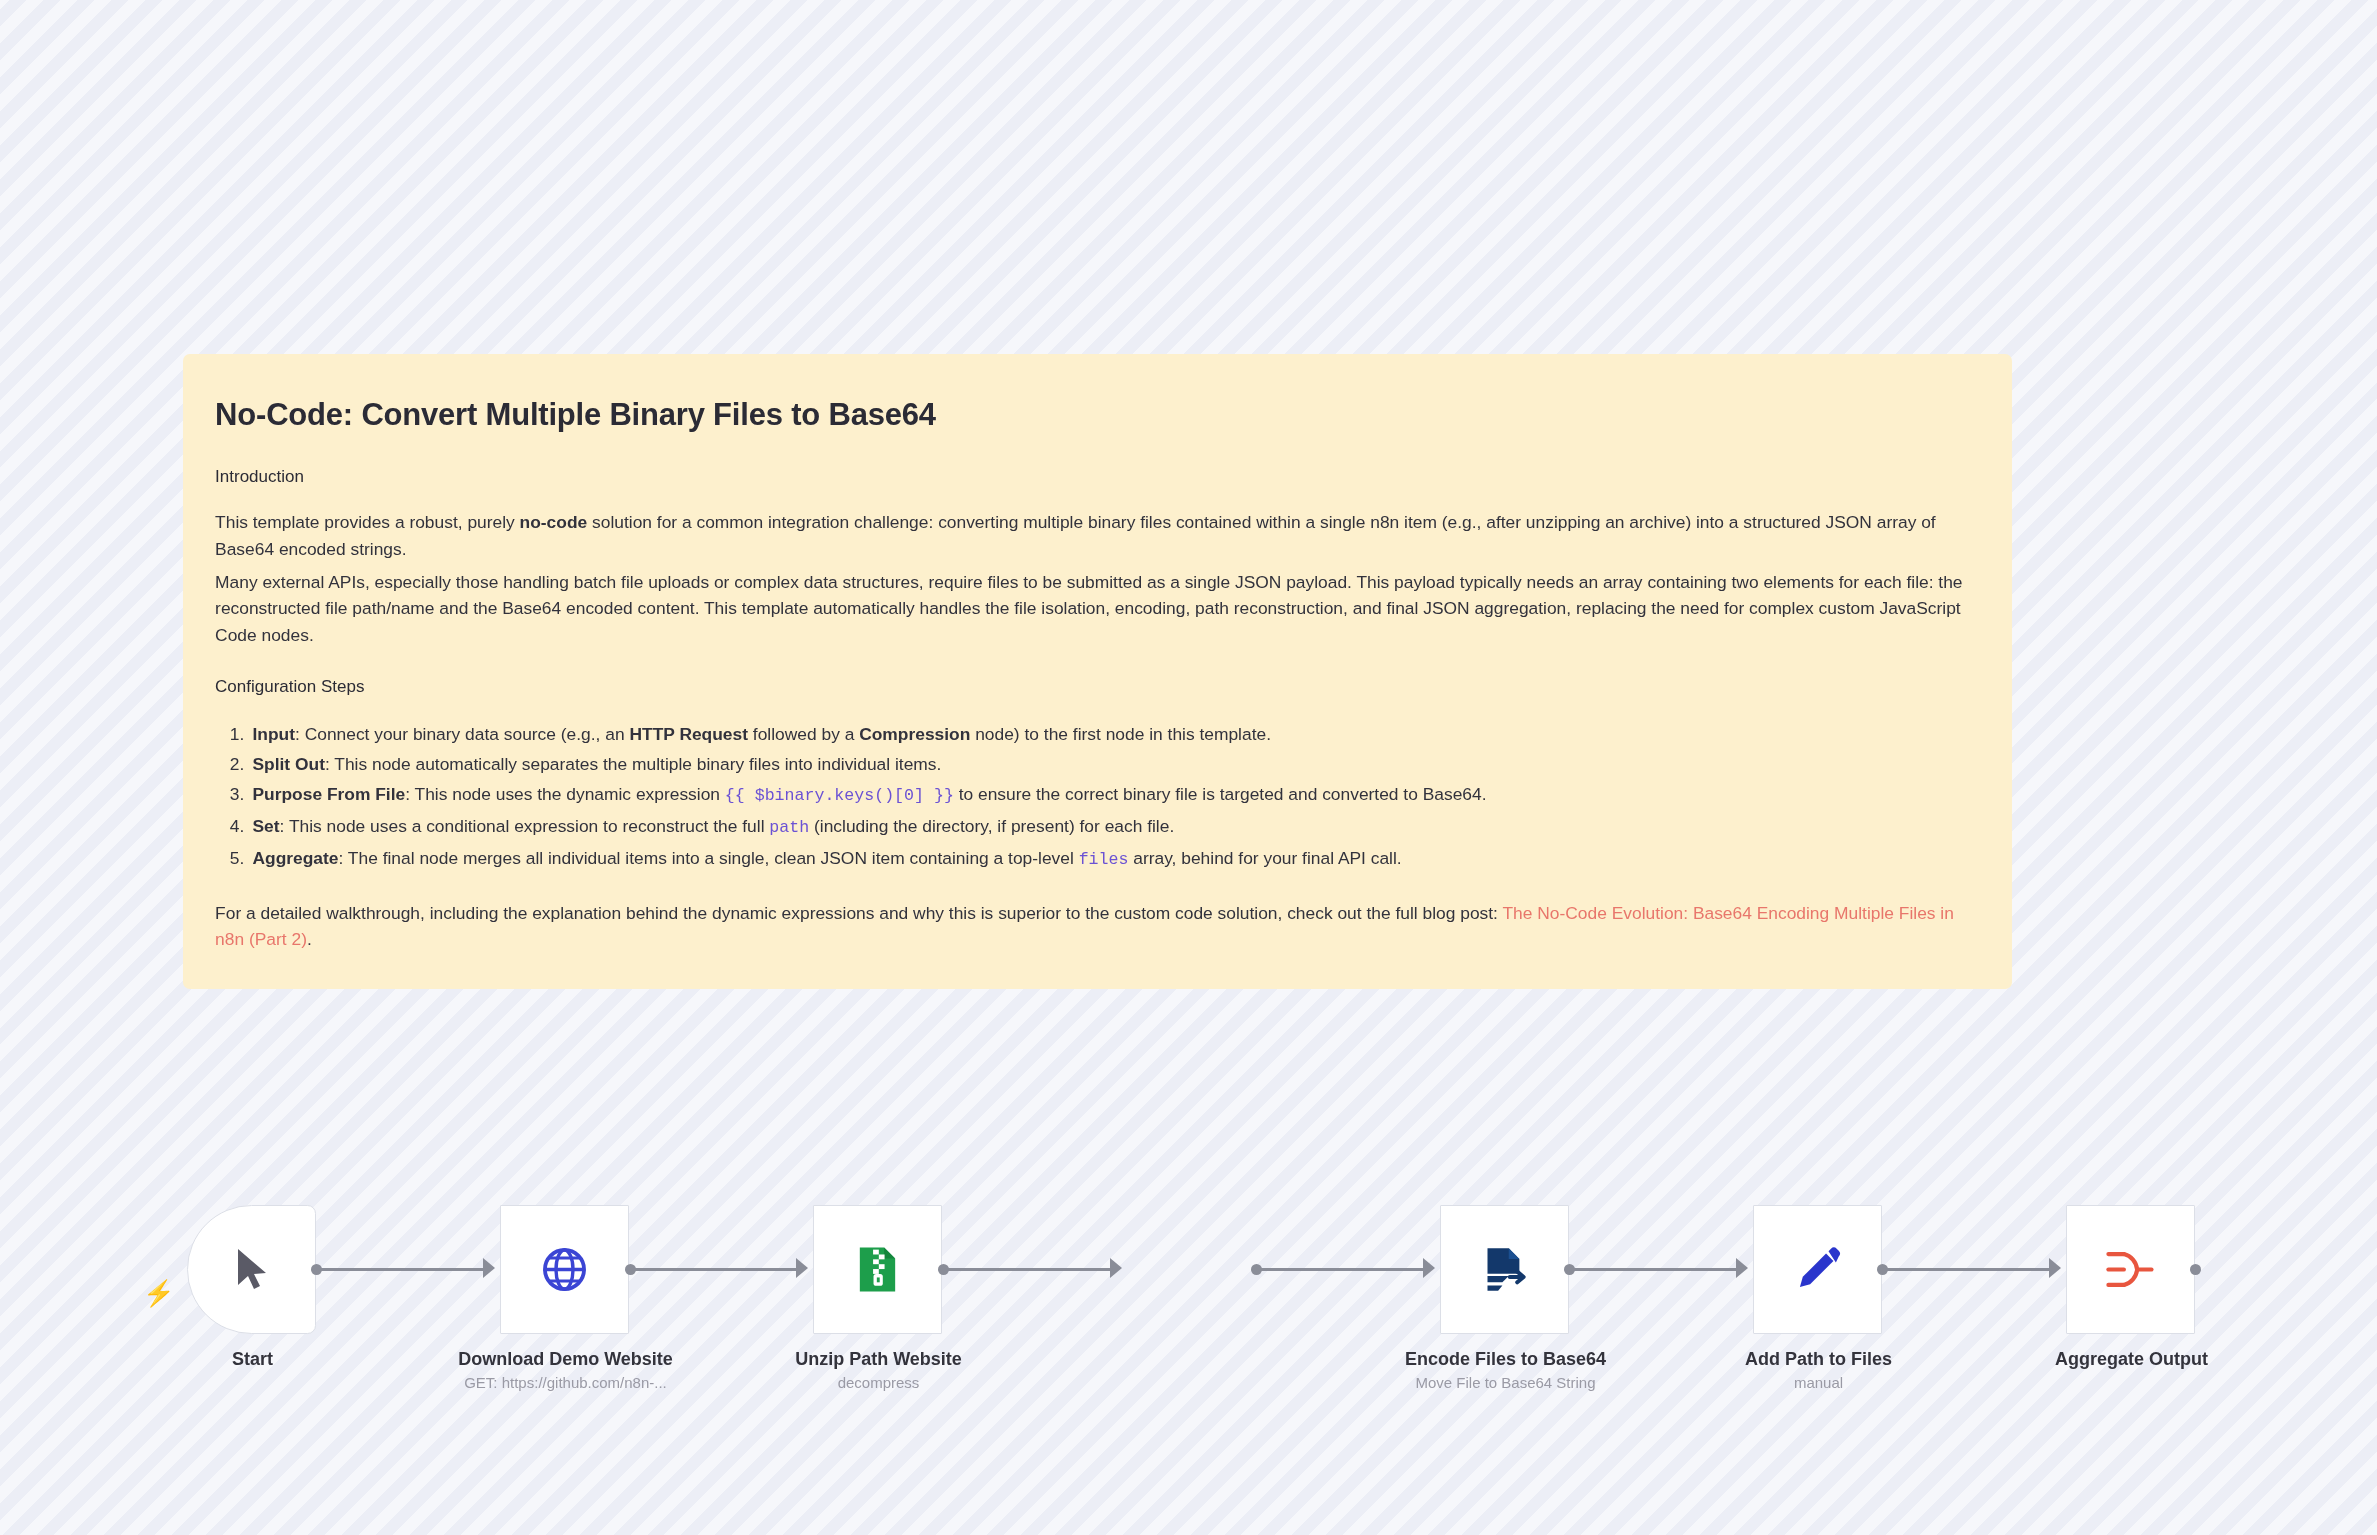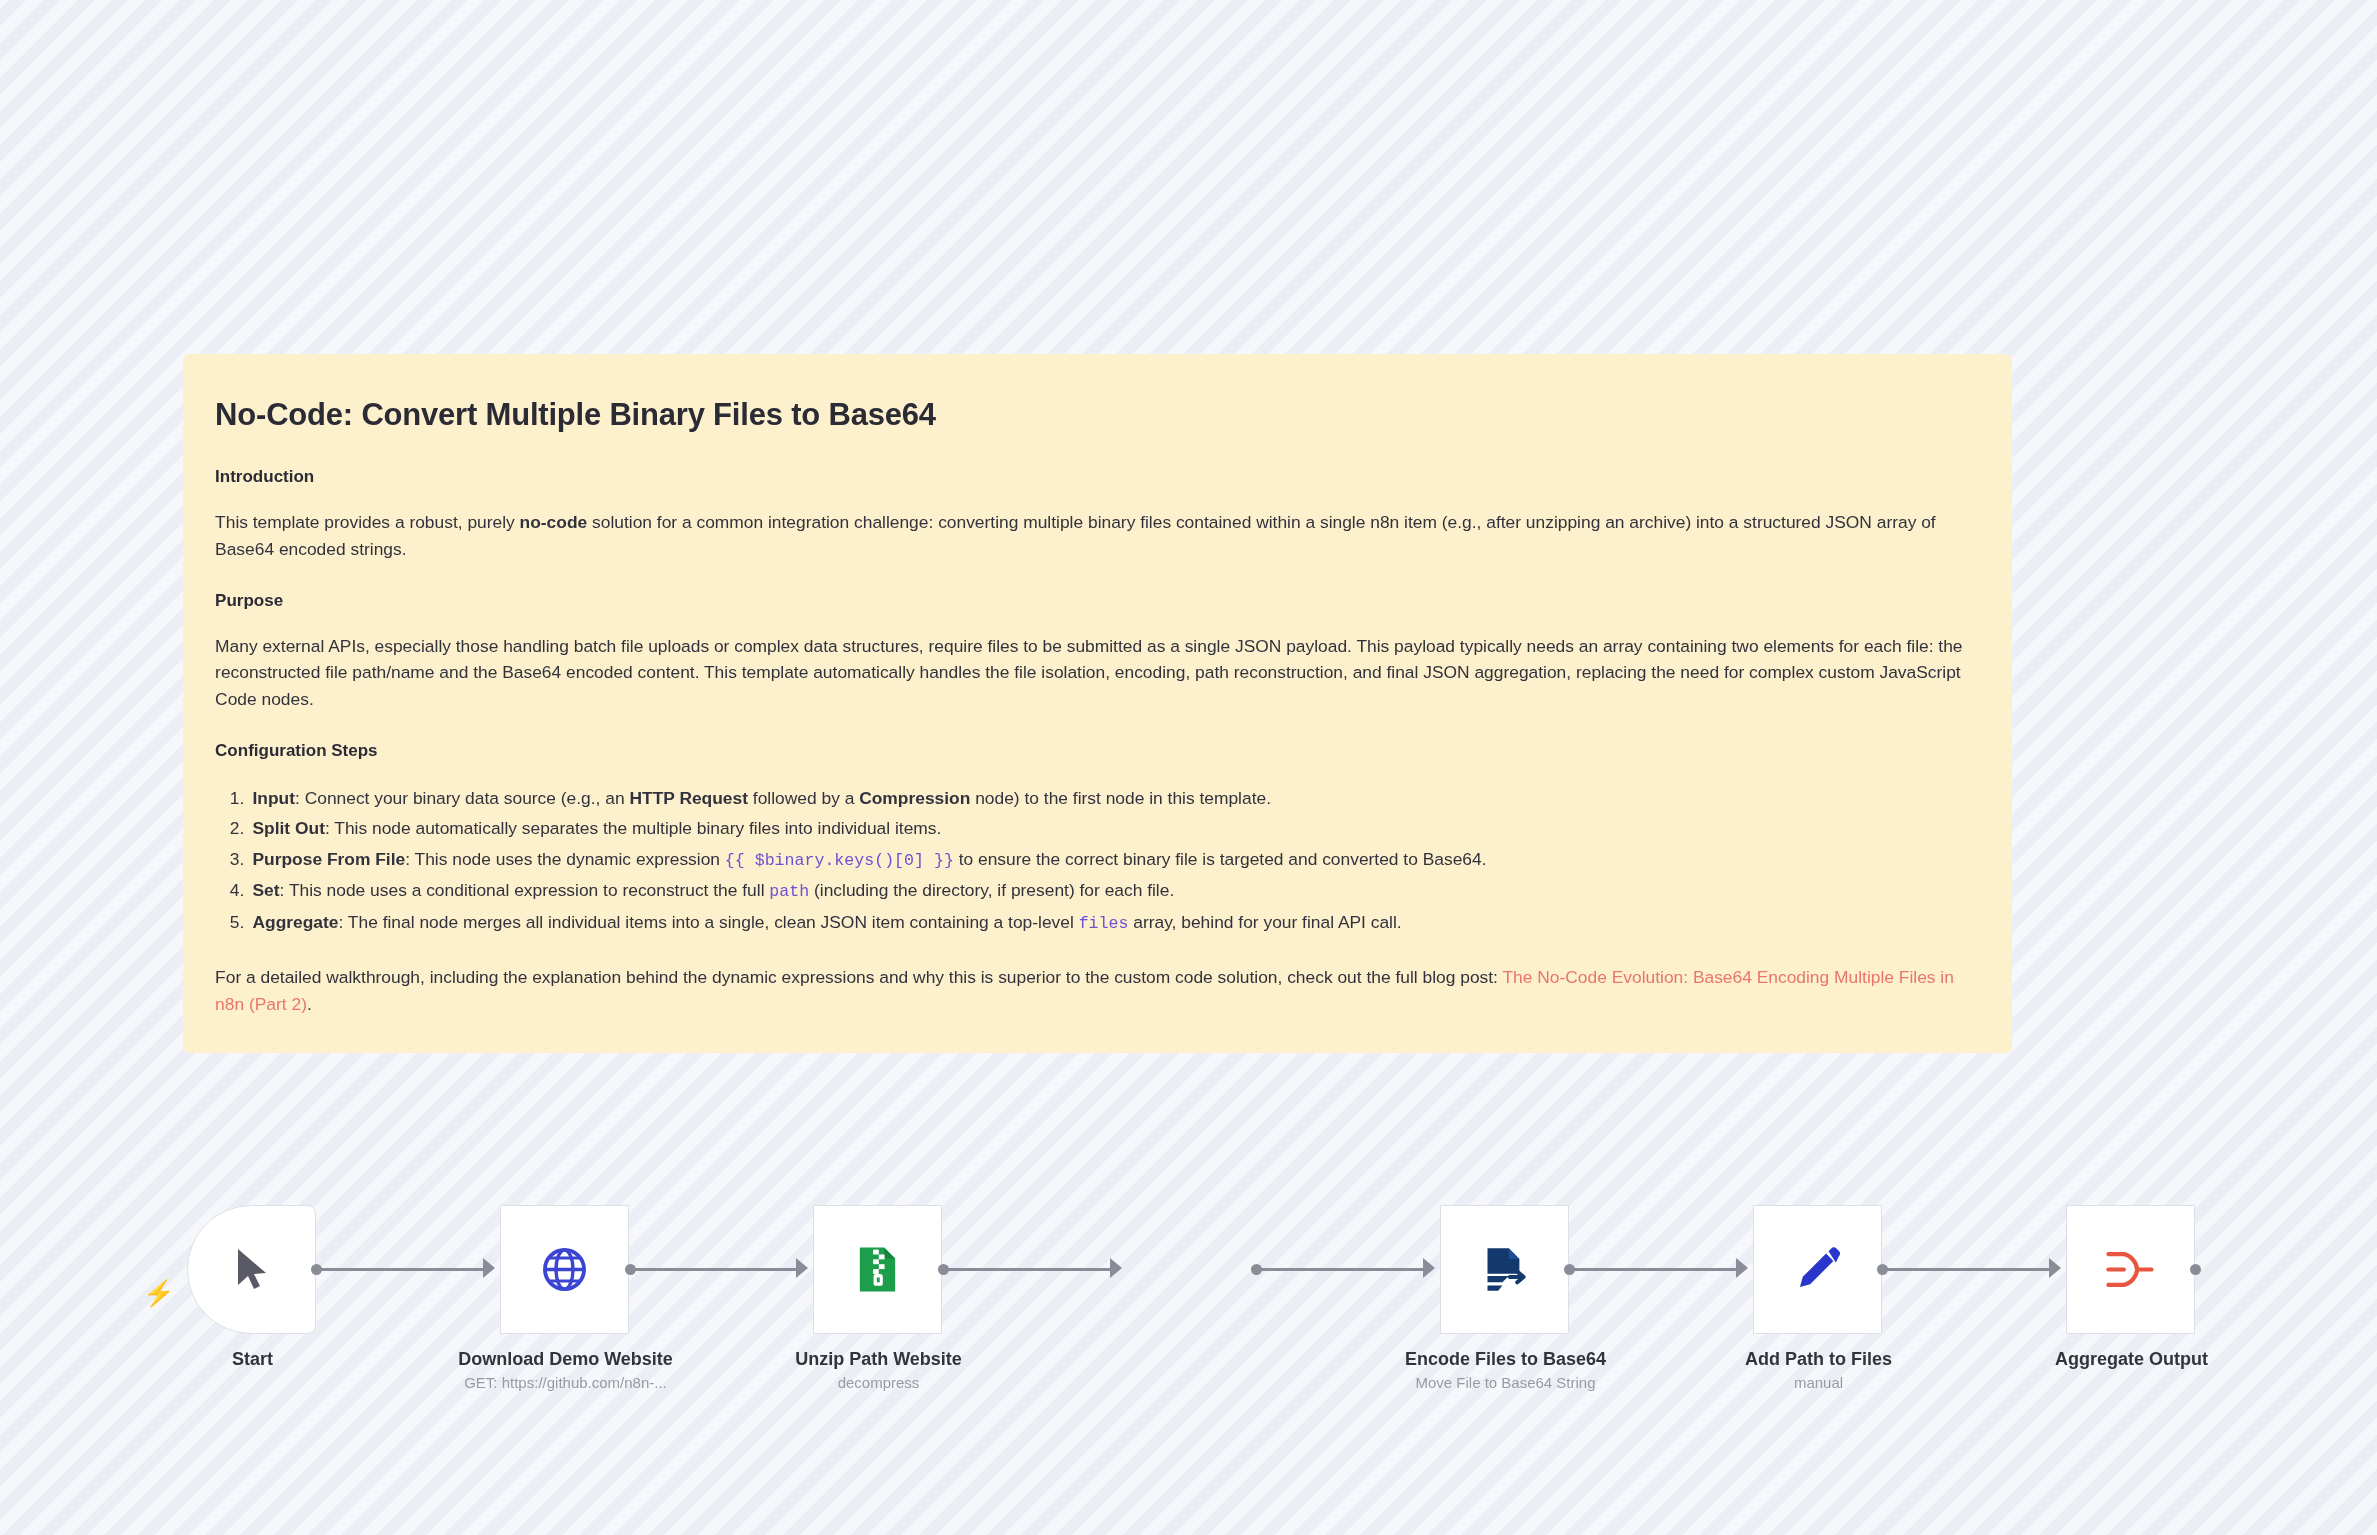--- a/index.html
+++ b/index.html
@@ -36,21 +36,21 @@
   }
   .note-title {
     font-size: 31px;
     font-weight: bold;
     color: #2b2b35;
     margin: 5.1px 0 34px 5.1px;
     letter-spacing: -0.2px;
   }
   .note h2 {
     font-size: 17px;
-    font-weight: bold;
+    font-weight: normal;
     margin: 29px 0 22px 5.1px;
     color: #2b2b35;
   }
   .note p {
     font-size: 17.4px;
     line-height: 1.52;
     margin: 0 0 6.8px 5.1px;
     color: #32323c;
   }
   .note ol {
@@ -159,21 +159,20 @@
 </style>
 </head>
 <body>
 
 <div class="note">
   <div class="note-title">No-Code: Convert Multiple Binary Files to Base64</div>
 
   <h2>Introduction</h2>
   <p><span>This template provides a robust, purely </span><b>no-code</b><span> solution for a common integration challenge: converting multiple binary files contained within a single n8n item (e.g., after unzipping an archive) into a structured JSON array of Base64 encoded strings.</span></p>
 
-  <h2>Purpose</h2>
   <p>Many external APIs, especially those handling batch file uploads or complex data structures, require files to be submitted as a single JSON payload. This payload typically needs an array containing two elements for each file: the reconstructed file path/name and the Base64 encoded content. This template automatically handles the file isolation, encoding, path reconstruction, and final JSON aggregation, replacing the need for complex custom JavaScript Code nodes.</p>
 
   <h2>Configuration Steps</h2>
   <ol>
     <li><b>Input</b><span>: Connect your binary data source (e.g., an </span><b>HTTP Request</b><span> followed by a </span><b>Compression</b><span> node) to the first node in this template.</span></li>
     <li><b>Split Out</b><span>: This node automatically separates the multiple binary files into individual items.</span></li>
     <li><b>Purpose From File</b><span>: This node uses the dynamic expression </span><code class="inline">{{ $binary.keys()[0] }}</code><span> to ensure the correct binary file is targeted and converted to Base64.</span></li>
     <li><b>Set</b><span>: This node uses a conditional expression to reconstruct the full </span><code class="inline">path</code><span> (including the directory, if present) for each file.</span></li>
     <li><b>Aggregate</b><span>: The final node merges all individual items into a single, clean JSON item containing a top-level </span><code class="inline">files</code><span> array, behind for your final API call.</span></li>
   </ol>

